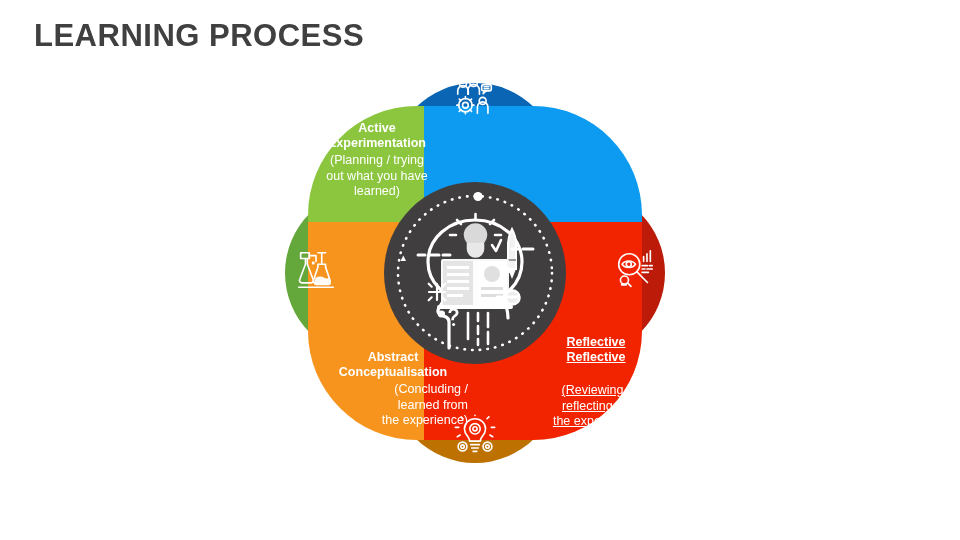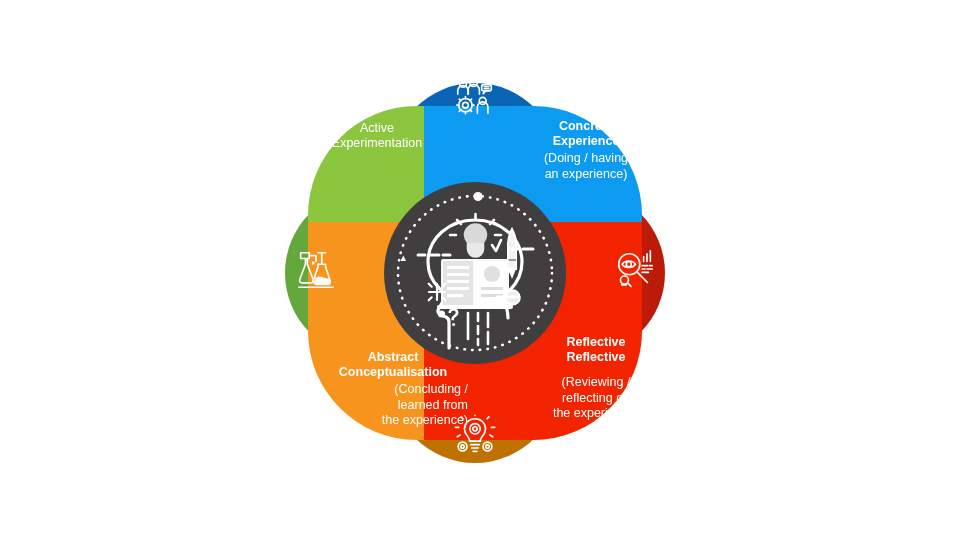--- a/index.html
+++ b/index.html
@@ -98,21 +98,21 @@
     width: 150px;
     text-align: center;
     color: #ffffff;
     z-index: 30;
     pointer-events: none;
   }
 
   #label-ae { left: 47px; top: 86px; }
   #label-ce { left: 256px; top: 84px; }
   #label-ac { left: 63px; top: 315px; }
-  #label-ro { left: 266px; top: 300px; }
+  #label-ro { left: 266px; top: 300px; text-decoration: underline; }
 
   
   .petal-icon {
     position: absolute;
     z-index: 30;
     width: 46px;
     height: 46px;
   }
   #icon-n { left: 197px; top: 40px; }
   #icon-e { left: 357px; top: 212px; }
@@ -133,20 +133,21 @@
     z-index: 25;
     overflow: hidden;
   }
   #center-hub svg { display: block; }
 </style>
 </head>
 <body>
 
 <div id="slide">
 
+  <div id="page-title" style="color: rgb(64, 64, 64);">LEARNING PROCESS</div>
 
   <div id="flower">
 
     <div class="petal petal-sm p-n">
       <div class="shape" style="background:#0B65B5"></div>
     </div>
     <div class="petal petal-sm p-e">
       <div class="shape" style="background:#BB1B08"></div>
     </div>
     <div class="petal petal-sm p-s">
@@ -304,55 +305,50 @@
           <path d="M84 131 v26"></path>
           <path d="M94 131 v8 M94 144 v8 M94 157 v6"></path>
           <path d="M104 131 v14 M104 150 v12"></path>
         </g>
 
         <path d="M108 63 l4 6 l5 -11" fill="none" stroke="#ffffff" stroke-width="2.6" stroke-linecap="round" stroke-linejoin="round"></path>
       </svg>
     </div>
 
     <div class="label-abs" id="label-ae">
-      <div style="font-size:12.5px;font-weight:normal;line-height:1.2;">
+      <div style="font-size:12.5px;font-weight:bold;line-height:1.2;">
         <span>Active</span><br>
         <span>Experimentation</span>
       </div>
-    </div>
-
-    <div class="label-abs" id="label-ce">
-      <div style="font-size:12.5px;font-weight:bold;line-height:1.2;">
-        <span>Concrete</span><br>
-        <span>Experience</span>
-      </div>
       <div style="font-size:12.5px;line-height:1.25;margin-top:2px;">
-        <span>(Doing / having</span><br>
-        <span>an experience)</span>
-      </div>
-    </div>
+        <span>(Planning / trying</span><br>
+        <span>out what you have</span><br>
+        <span>learned)</span>
+      </div>
+    </div>
+
 
     <div class="label-abs" id="label-ac">
       <div style="font-size:12.5px;font-weight:bold;line-height:1.2;">
         <span>Abstract</span><br>
         <span>Conceptualisation</span>
       </div>
       <div style="font-size:12.5px;line-height:1.25;margin-top:2px;text-align:right;">
         <span>(Concluding /</span><br>
         <span>learned from</span><br>
         <span>the experience)</span>
       </div>
     </div>
 
     <div class="label-abs" id="label-ro">
       <div style="font-size:12.5px;font-weight:bold;line-height:1.2;">
         <span>Reflective</span><br>
         <span>Reflective</span>
       </div>
-      <div style="font-size:12.5px;line-height:1.25;margin-top:10px;">
+      <div style="font-size:12.5px;line-height:1.25;margin-top:18px;">
         <span>(Reviewing  /</span><br>
         <span>reflecting on</span><br>
         <span>the experience)</span>
       </div>
     </div>
 
   </div>
 </div>
 
 </body></html>

